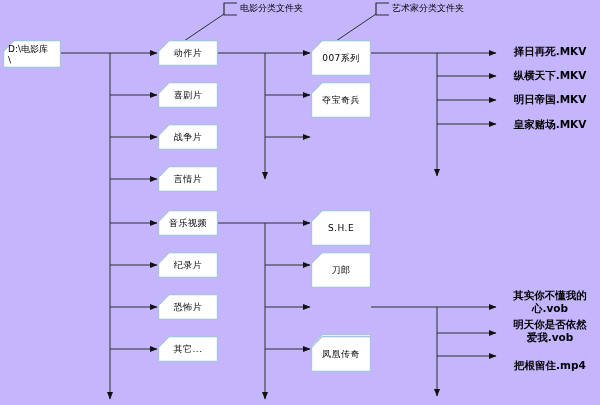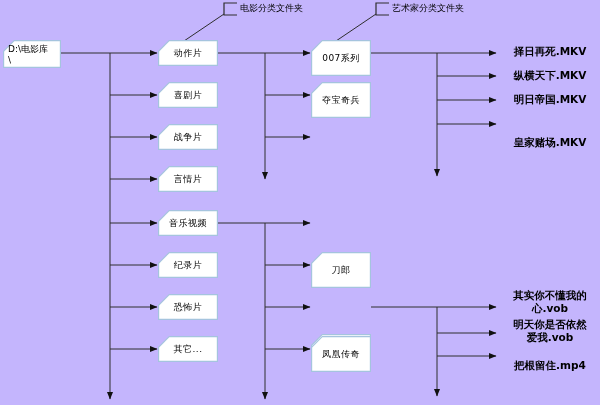--- a/index.html
+++ b/index.html
@@ -109,34 +109,37 @@
   <div class="node c2" style="top:336px;">
       <div class="lbl">其它...</div>
     </div>
 
   <div class="node c3" style="top:40px;">
       <div class="lbl">007系列</div>
     </div>
   <div class="node c3" style="top:82px;">
       <div class="lbl">夺宝奇兵</div>
     </div>
+  <div class="node c3" style="top:210px;">
+      <div class="lbl">S.H.E</div>
+    </div>
   <div class="node c3" style="top:252px;">
       <div class="lbl">刀郎</div>
     </div>
   <div class="node c3" style="top:294px;margin-top:40px;">
       <div class="lbl">童安格</div>
     </div>
   <div class="node c3" style="top:336px;">
       <div class="lbl">凤凰传奇</div>
     </div>
 
   <div class="file" style="top:45px;">择日再死.MKV</div>
   <div class="file" style="top:69px;">纵横天下.MKV</div>
   <div class="file" style="top:93px;">明日帝国.MKV</div>
-  <div class="file" style="top:118px;margin-top:18px;">皇家赌场.MKV</div>
+  <div class="file" style="top:118px;">皇家赌场.MKV</div>
 
   <div class="file" style="top:289px;">
     <div>其实你不懂我的</div>
     <div>心.vob</div>
   </div>
   <div class="file" style="top:318px;">
     <div>明天你是否依然</div>
     <div>爱我.vob</div>
   </div>
   <div class="file" style="top:359px;">

